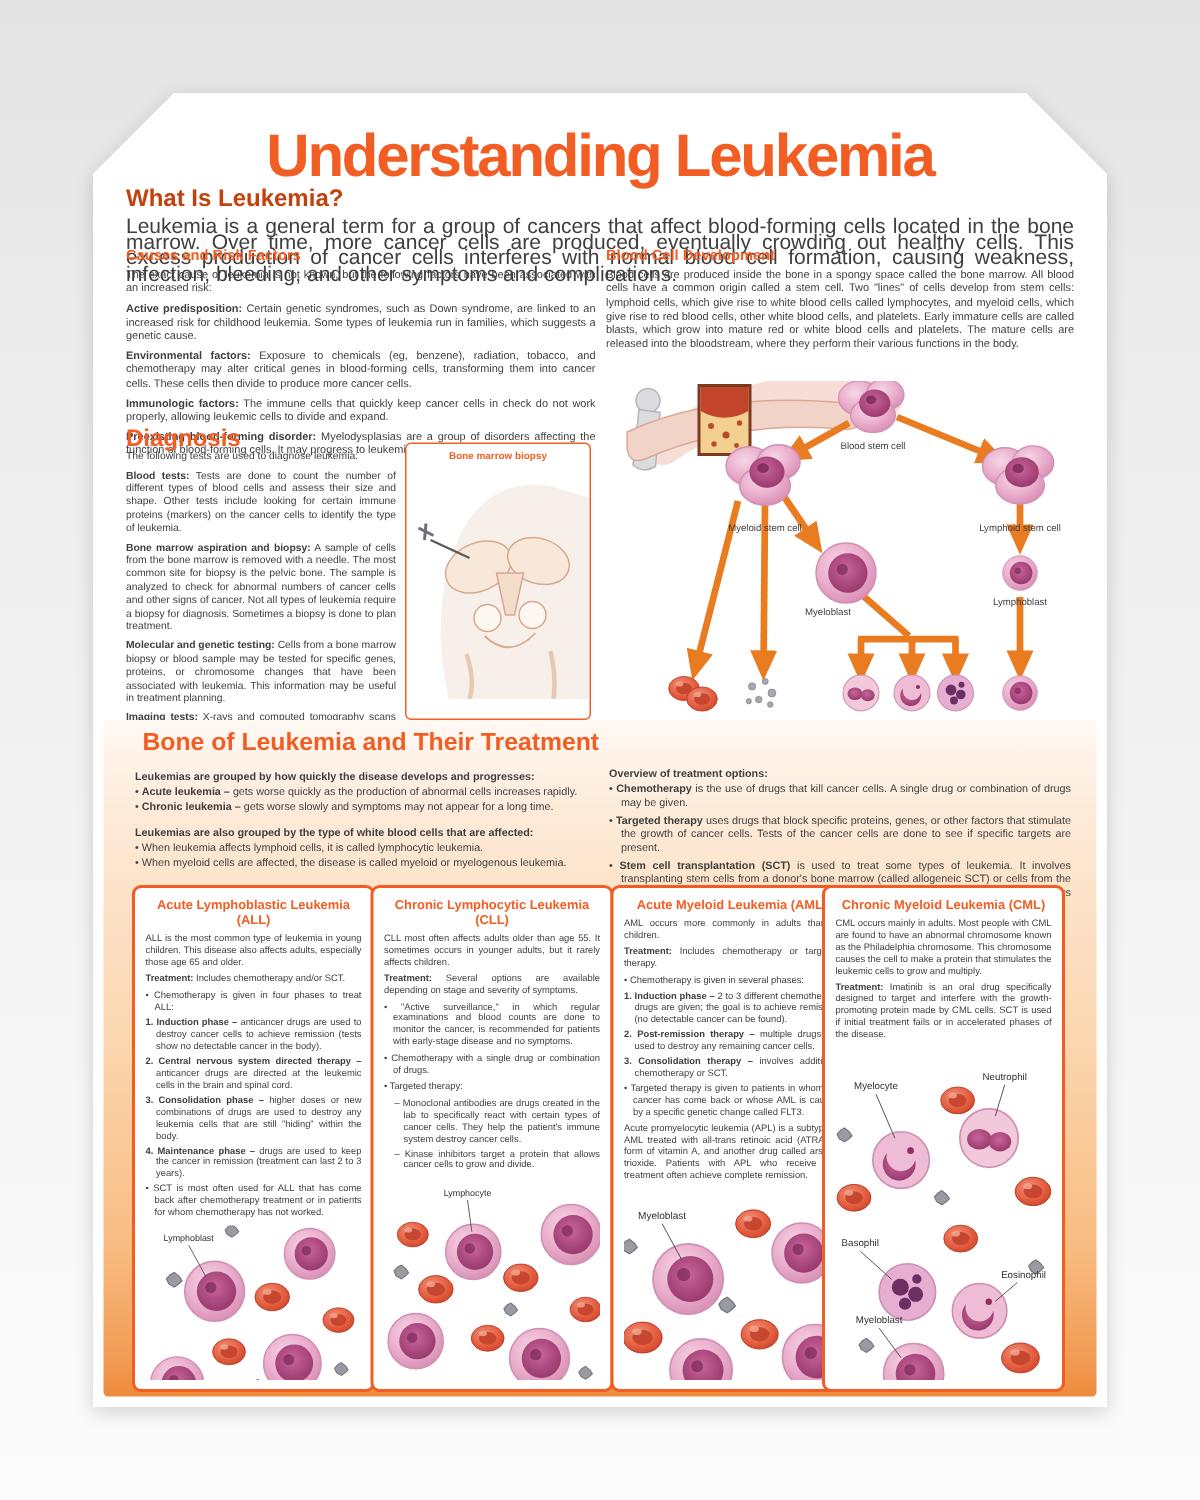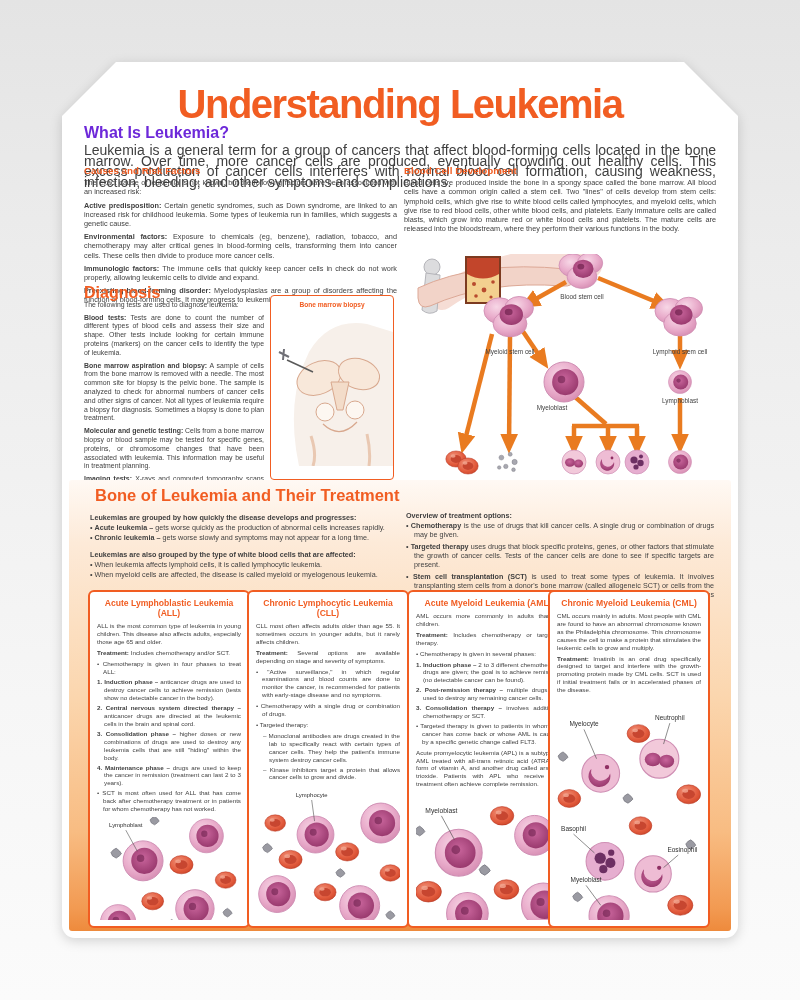--- a/index.html
+++ b/index.html
@@ -2,27 +2,27 @@
 <html><head>
 <meta charset="utf-8">
 <style>
   html,body{margin:0;padding:0;background:#e9e9e9;}
   .stage{position:relative;width:800px;height:1000px;overflow:hidden;
     background:linear-gradient(180deg,#e4e4e4 0%,#ececec 25%,#f6f6f6 70%,#fbfbfb 100%);
     font-family:"Liberation Sans",sans-serif;color:#3f3f3f;}
   .poster-shadow{position:absolute;left:62px;top:62px;width:676px;height:876px;
     filter:drop-shadow(0 3px 6px rgba(0,0,0,.16));}
   .poster{position:relative;width:100%;height:100%;background:#fff;
-    clip-path:polygon(54px 0,622px 0,676px 54px,676px 876px,0 876px,0 54px);border-radius:13px;}
+    clip-path:polygon(54px 0,622px 0,676px 54px,676px 876px,0 876px,0 54px);}
   .abs{position:absolute;}
   h1,h2,h3,p{margin:0;padding:0;}
   .title{left:0;top:20px;width:676px;text-align:center;font-size:40px;font-weight:bold;
     color:#f15d22;letter-spacing:-1.5px;}
   .what{left:22px;top:62px;width:632px;}
-  .what h2{font-size:16px;font-weight:bold;color:#6d28d9;}
+  .what h2{font-size:16px;font-weight:bold;color:#c2410c;}
   .what p{margin-top:3px;font-size:14px;line-height:10.6px;text-align:justify;}
   .col{font-size:7.3px;line-height:9.2px;text-align:justify;}
   .col h3{font-size:9.8px;font-weight:bold;color:#f15d22;margin-bottom:3px;}
   .col p{margin-bottom:4px;}
   .causes{left:22px;top:104px;width:313px;}
   .bcd{left:342px;top:104px;width:312px;}
   .diag{left:22px;top:227px;width:180px;font-size:6.9px;line-height:8.8px;}
   .diag h3{font-size:16px;}
   .biopsy{left:208px;top:233px;width:122px;height:183px;border:1.5px solid #f15d22;
     border-radius:4px;background:#fff;overflow:hidden;}

